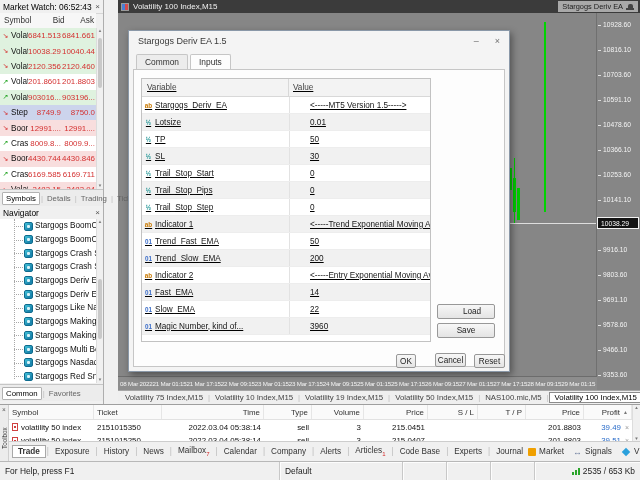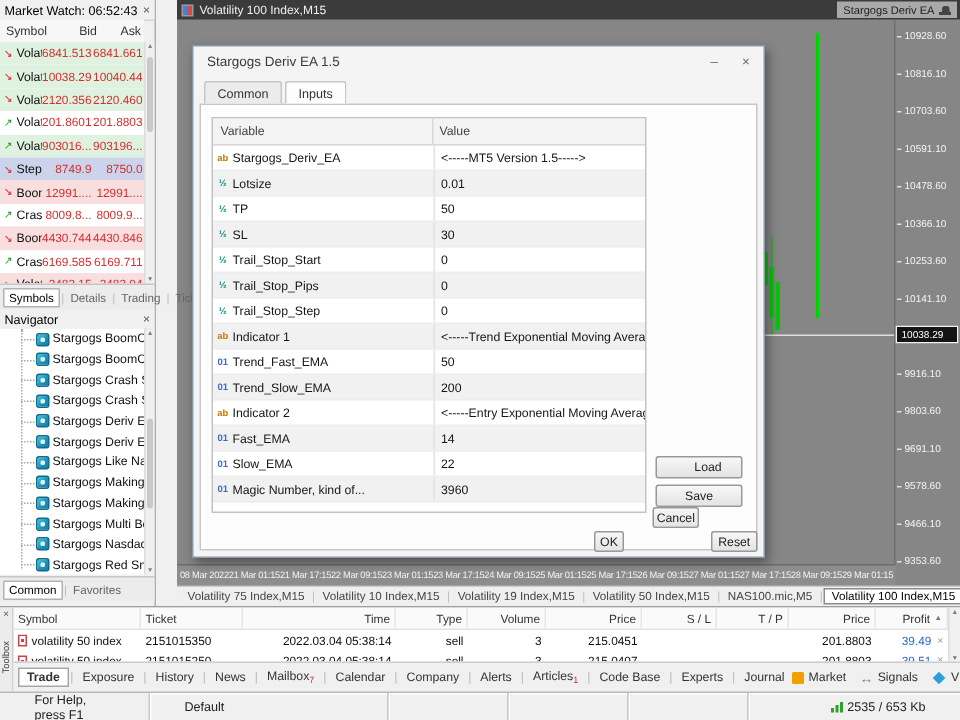--- a/index.html
+++ b/index.html
@@ -67,36 +67,36 @@
   .csep{color:#bdbdbd;}
   
   #dialog{position:absolute;left:128px;top:30px;width:382px;height:342px;background:#f4f4f4;
           border:1px solid #8a98a8;box-shadow:2px 3px 7px rgba(0,0,0,0.4);box-sizing:border-box;}
   .dtitle{height:20px;display:flex;align-items:center;padding:0 9px;font-size:9px;color:#3a3a3a;}
   .dctrl{margin-left:auto;display:flex;gap:16px;color:#707070;font-size:9px;}
   .dtabs{position:absolute;top:23px;left:7px;display:flex;font-size:8.4px;color:#333;z-index:2;}
   .dtab{padding:2px 8px;border:1px solid #c6c6c6;border-bottom:none;background:#ececec;margin-right:2px;border-radius:2px 2px 0 0;}
   .dtab.active{background:#fdfdfd;}
   .dpage{position:absolute;top:38px;left:4px;right:4px;bottom:4px;background:#fdfdfd;border:1px solid #c6c6c6;box-sizing:border-box;}
-  .dtable{position:absolute;left:7px;top:8px;width:290px;bottom:24px;border:1px solid #c2c2c2;background:#fff;overflow:hidden;box-sizing:border-box;}
+  .dtable{position:absolute;left:7px;top:8px;width:290px;bottom:24px;border:1px solid #c2c2c2;background:#fff;overflow:hidden;box-sizing:border-box;text-decoration:underline;}
   .dthead{height:17px;display:flex;align-items:center;background:#f3f3f3;border-bottom:1px solid #d8d8d8;font-size:8.2px;color:#444;}
   .dthead .hv1{width:147px;padding-left:5px;border-right:1px solid #d8d8d8;box-sizing:border-box;align-self:stretch;display:flex;align-items:center;}
   .dthead .hv2{flex:1;padding-left:4px;}
   .drow{height:17px;display:flex;align-items:stretch;font-size:8.2px;color:#151515;border-bottom:1px solid #ededed;box-sizing:border-box;}
   .drow.alt{background:#f1f1f1;}
   .drow .ic{width:13px;display:flex;align-items:center;justify-content:center;font-size:6.3px;font-weight:bold;}
   .t-string{color:#c87800;} .t-double{color:#0a8a8a;} .t-int{color:#3a6cc8;}
   .drow .vn{width:134px;display:flex;align-items:center;white-space:nowrap;overflow:hidden;}
-  .drow .vv{flex:1;display:flex;align-items:center;padding-left:4px;border-left:1px solid #e2e2e2;white-space:nowrap;overflow:hidden;}
+  .drow .vv{flex:1;display:flex;align-items:center;padding-left:20px;border-left:1px solid #e2e2e2;white-space:nowrap;overflow:hidden;}
   .dbtn{position:absolute;background:linear-gradient(#f7f7f7,#e4e4e4);border:1px solid #989898;border-radius:2px;
         font-size:8.2px;color:#222;display:flex;align-items:center;justify-content:center;box-sizing:border-box;}
   .b-load{right:9px;top:234px;width:58px;height:15px;padding-left:12px;}
   .b-save{right:9px;top:253px;width:58px;height:15px;}
   .b-ok{left:262px;top:284px;width:20px;height:14px;}
-  .b-cancel{left:301px;top:268px;width:31px;height:14px;}
+  .b-cancel{left:301px;top:283px;width:31px;height:14px;}
   .b-reset{left:340px;top:284px;width:31px;height:14px;}
   
   #toolbox{position:absolute;left:0;top:404px;width:640px;height:57px;background:#fff;border-top:1px solid #9f9f9f;box-sizing:border-box;}
   .tstrip{position:absolute;left:0;top:0;width:9px;height:100%;background:#ececec;border-right:1px solid #cfcfcf;box-sizing:border-box;}
   .tstrip .x{display:block;text-align:center;font-size:6.5px;color:#555;line-height:9px;}
   .tstrip .vlabel{position:absolute;left:0;top:11px;bottom:0;width:9px;writing-mode:vertical-rl;transform:rotate(180deg);
                   font-size:6.3px;color:#333;display:flex;align-items:center;justify-content:center;}
   .ttable{position:absolute;left:9px;top:0;right:8px;height:36px;overflow:hidden;}
   .trow{display:flex;height:14px;align-items:center;font-size:7.9px;color:#111;}
   .trow.head{background:#fafafa;border-bottom:1px solid #e2e2e2;color:#333;}
@@ -118,21 +118,21 @@
   .tbadge{color:#d42a2a;font-size:6px;vertical-align:sub;}
   .tsep{color:#bbb;margin:0 1px;}
   .tright{margin-left:auto;display:flex;align-items:center;gap:9px;padding-right:6px;}
   .tr-item{display:flex;align-items:center;gap:3px;white-space:nowrap;}
   .i-market{width:8px;height:8px;background:#f0a000;border-radius:1px;}
   .i-signals{color:#6f7f9f;font-size:9px;line-height:8px;}
   .i-vps{width:6px;height:6px;background:#2aa0dc;transform:rotate(45deg);margin:0 2px;}
   
   #status{position:absolute;left:0;top:461px;width:640px;height:19px;background:#f0f0f0;border-top:1px solid #b8b8b8;
           display:flex;align-items:stretch;font-size:8.4px;color:#222;box-sizing:border-box;}
-  .scell{display:flex;align-items:center;padding:0 23px;border-left:1px solid #c8c8c8;box-shadow:inset 1px 1px 0 #fdfdfd;}
+  .scell{display:flex;align-items:center;padding:0 5px;border-left:1px solid #c8c8c8;box-shadow:inset 1px 1px 0 #fdfdfd;}
   .s-help{flex:1;border-left:none;box-shadow:none;}
   .s-default{width:112px;}
   .s-mini{width:33px;}
   .s-kb{width:95px;justify-content:flex-end;gap:3px;}
   .bars{display:inline-flex;align-items:flex-end;gap:1px;}
   .bars i{display:block;width:2px;background:#2aa52a;}
 </style>
 </head>
 <body>
 

